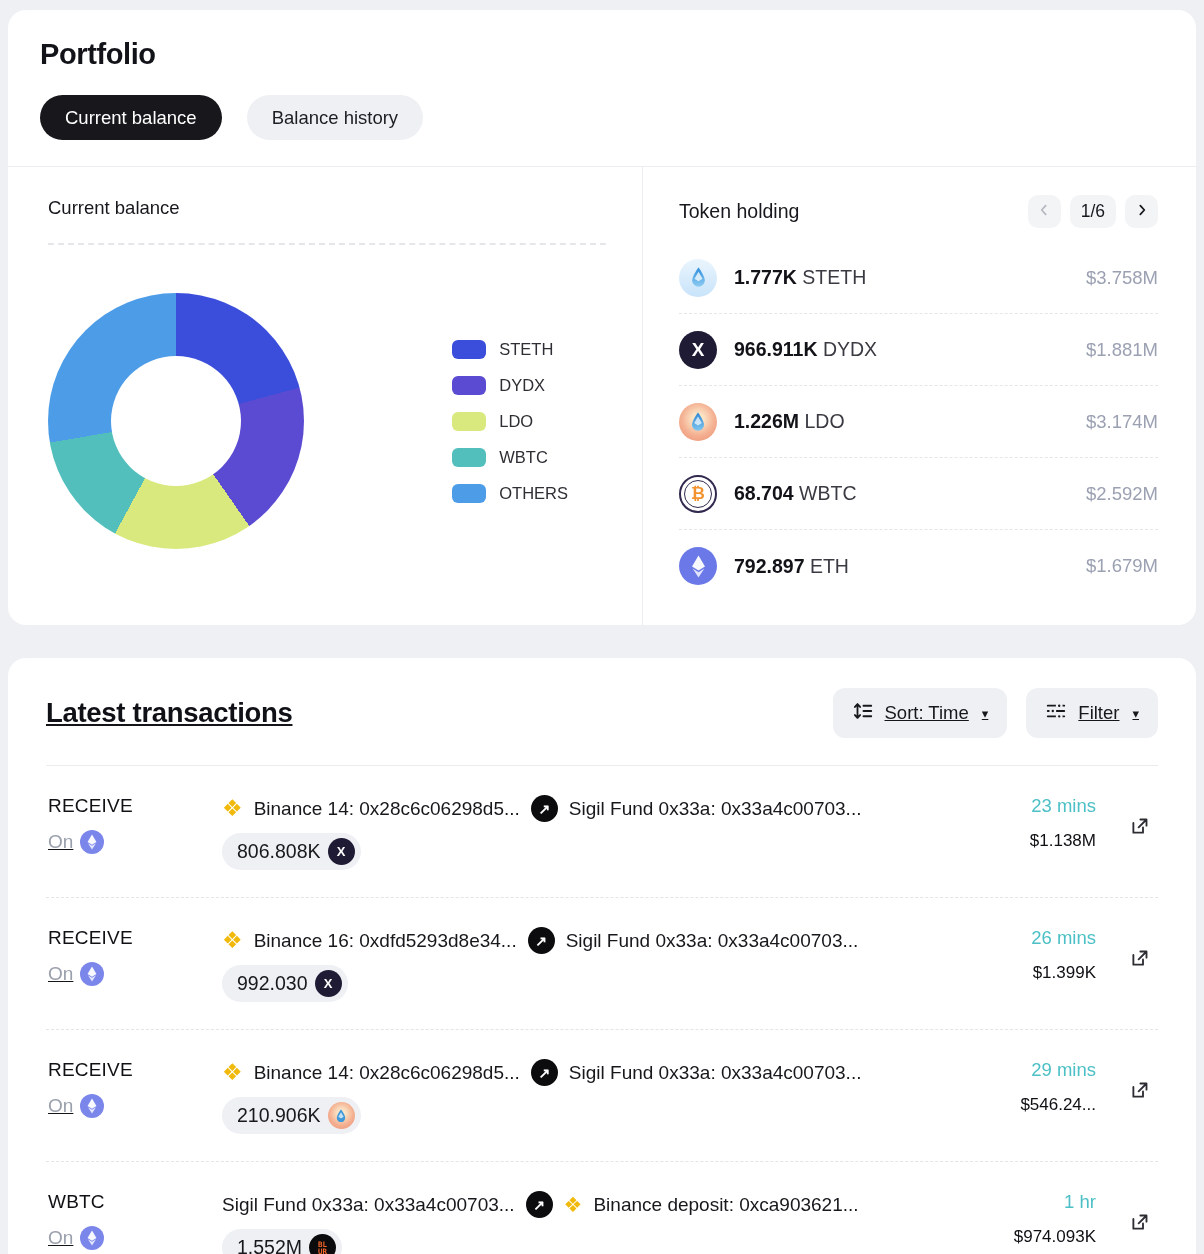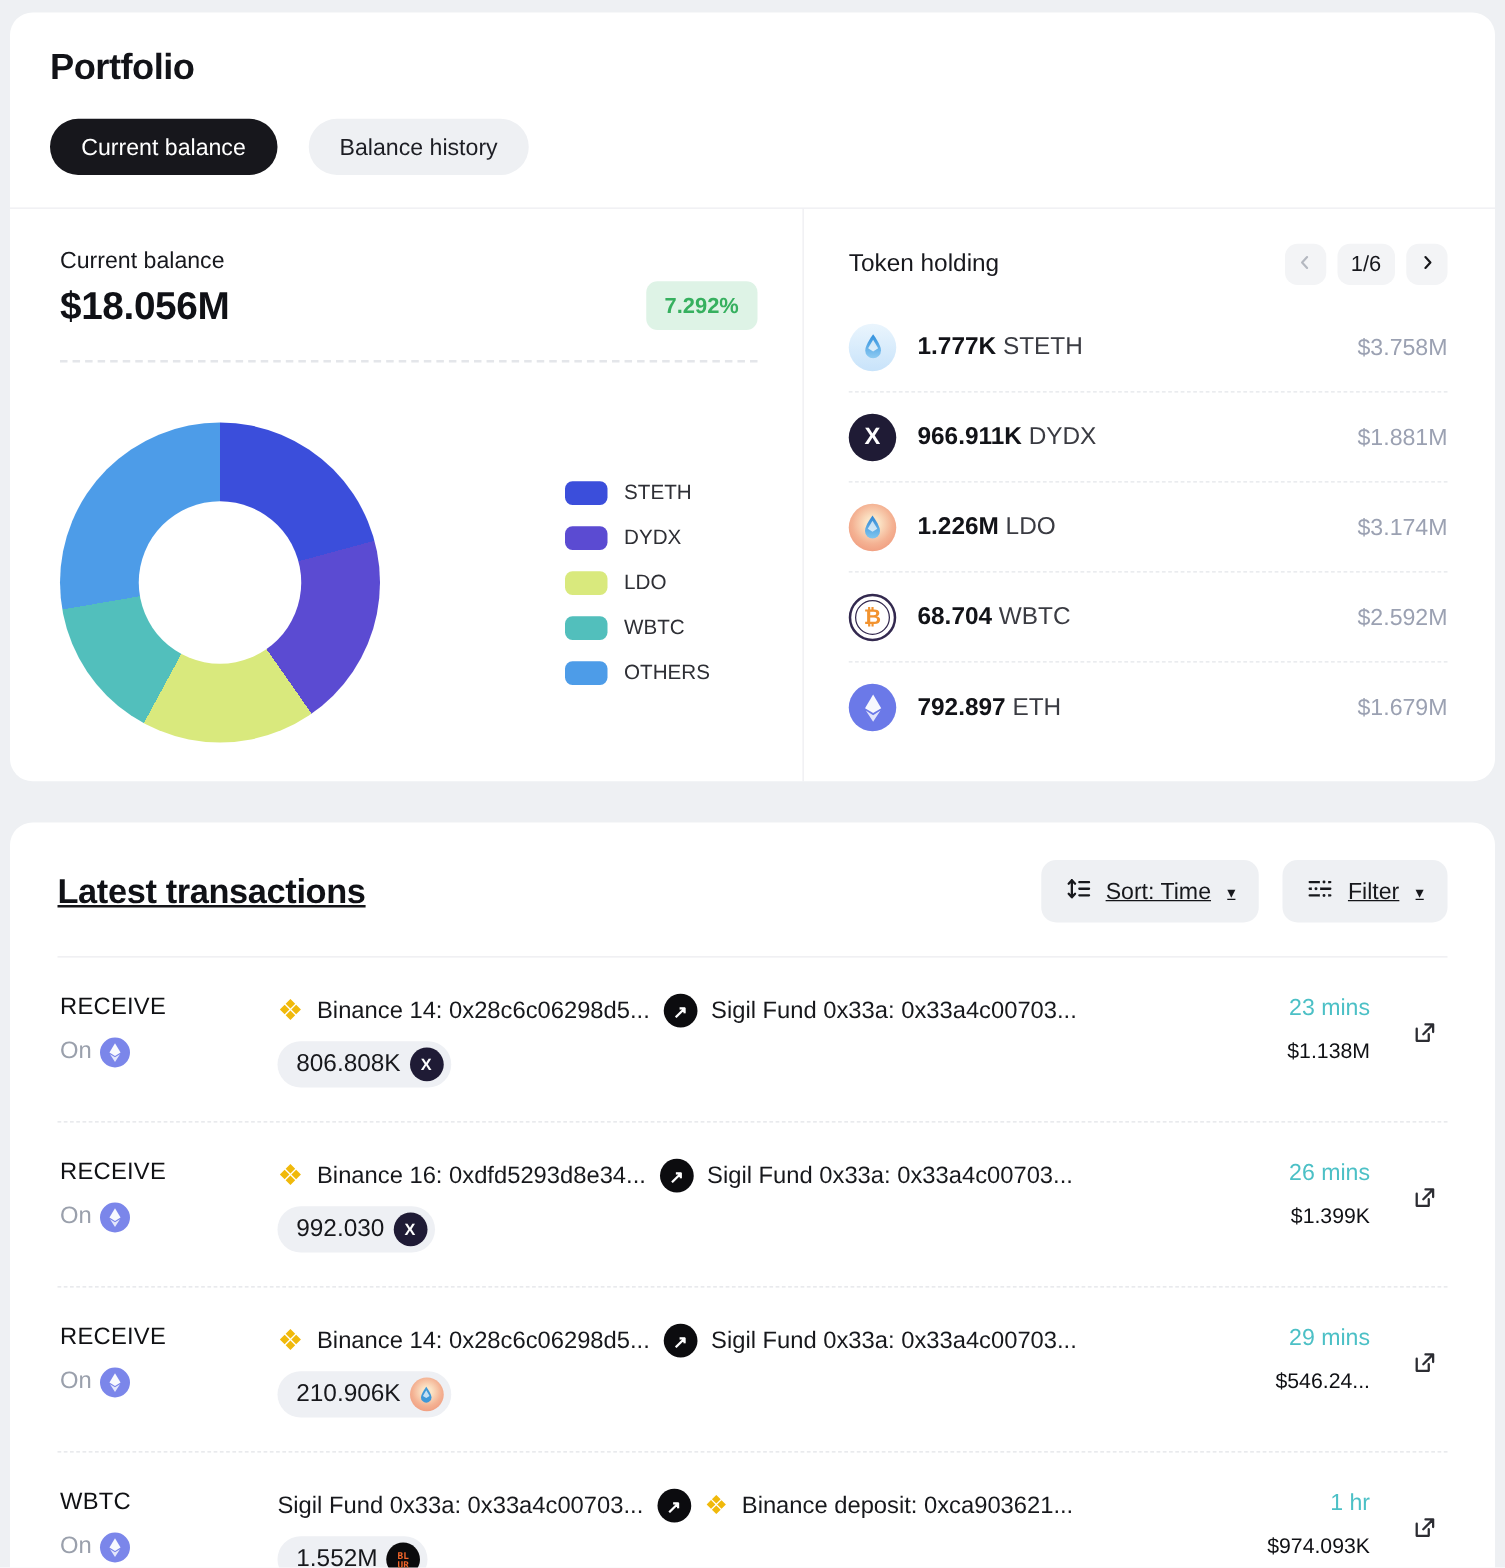--- a/index.html
+++ b/index.html
@@ -80,21 +80,21 @@
   .tx-actions { display:flex; gap:19px; }
   .btn-gray { display:inline-flex; align-items:center; gap:11px; height:50px; padding:0 19px;
               border:none; border-radius:12px; background:#eef0f3; font-family:inherit;
               font-size:18.5px; color:#17181c; cursor:pointer; }
   .caret { font-size:13px; color:#17181c; margin-left:2px; }
   .tx-divider { border:none; border-top:1px solid #ececef; margin-top:27px; }
 
   .tx-row { display:flex; padding:29px 0 27px 2px; border-bottom:1.5px dashed #e2e4e8; }
   .tx-colA { width:174px; flex:none; }
   .tx-type { font-size:19px; color:#101114; letter-spacing:0.2px; }
-  .tx-on { display:flex; gap:7px; margin-top:13px; }
+  .tx-on { display:flex; align-items:center; gap:7px; margin-top:13px;text-decoration:underline; }
   .tx-on-label { font-size:19px; color:#9aa0ac; }
   .tx-colB { flex:1; min-width:0; }
   .tx-line1 { display:flex; align-items:center; gap:11px; }
   .tx-entity { font-size:19px; color:#17181c; white-space:nowrap; }
   .arrow-circle { width:27px; height:27px; border-radius:50%; background:#0c0c0f; color:#fff;
                   display:flex; align-items:center; justify-content:center; flex:none;
                   font-size:14px; font-weight:700; }
   .amt-pill { display:inline-flex; align-items:center; gap:7px; margin-top:11px;
               background:#eef0f4; border-radius:19px; padding:5px 6px 5px 15px; }
   .amt-text { font-size:19.5px; color:#17181c; }
@@ -115,24 +115,20 @@
     <div class="pf-tabs">
       <button class="pill active">Current balance</button>
       <button class="pill inactive">Balance history</button>
     </div>
   </div>
 
   <div class="panels">
 
     <div class="panel-left">
       <div class="bal-label">Current balance</div>
-      <div class="bal-row">
-        <div class="bal-value">$18.056M</div>
-        <div class="badge-green">7.292%</div>
-      </div>
       <hr class="dash-sep">
 
       <div class="chart-row">
         <div class="donut" id="donut" style="background: conic-gradient(rgb(59, 78, 219) 0deg, rgb(59, 78, 219) 74.88deg, rgb(91, 75, 210) 74.88deg, rgb(91, 75, 210) 145.08deg, rgb(217, 233, 125) 145.08deg, rgb(217, 233, 125) 208.44deg, rgb(82, 191, 188) 208.44deg, rgb(82, 191, 188) 260.28deg, rgb(77, 156, 232) 260.28deg, rgb(77, 156, 232) 360deg);"></div>
         <div class="legend">
           <div class="legend-item">
             <span class="swatch" style="background: rgb(59, 78, 219);"></span>
             <span class="legend-label">STETH</span>
           </div>
           <div class="legend-item">

